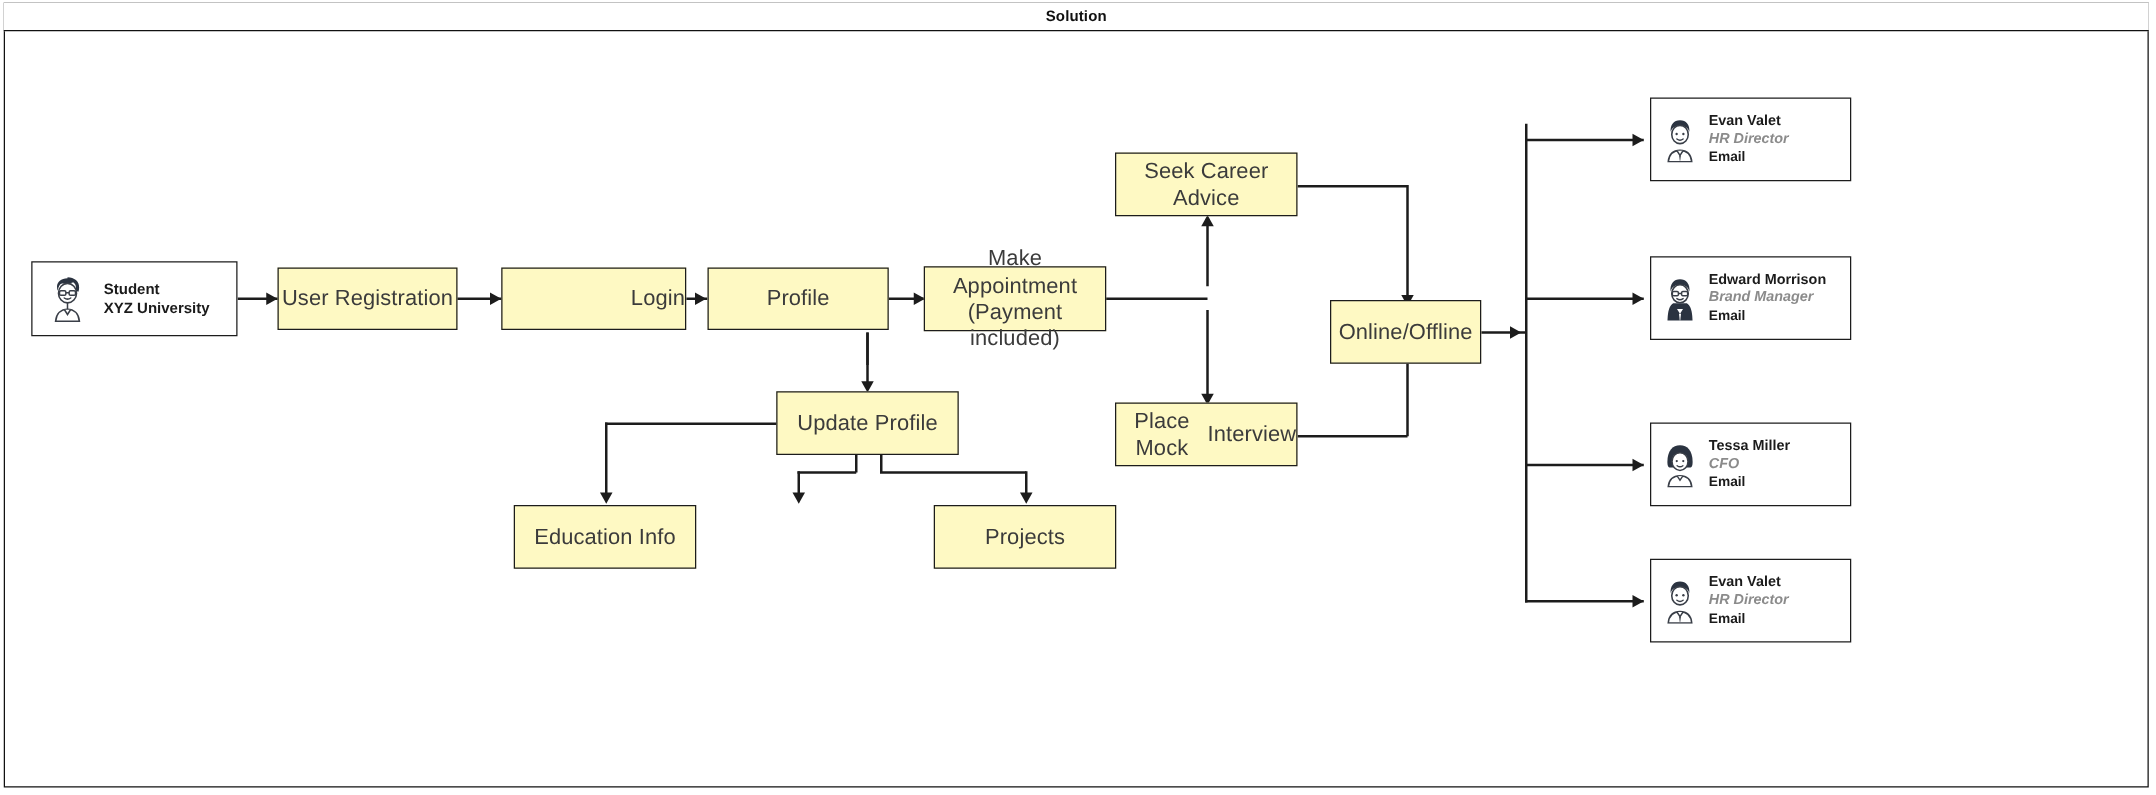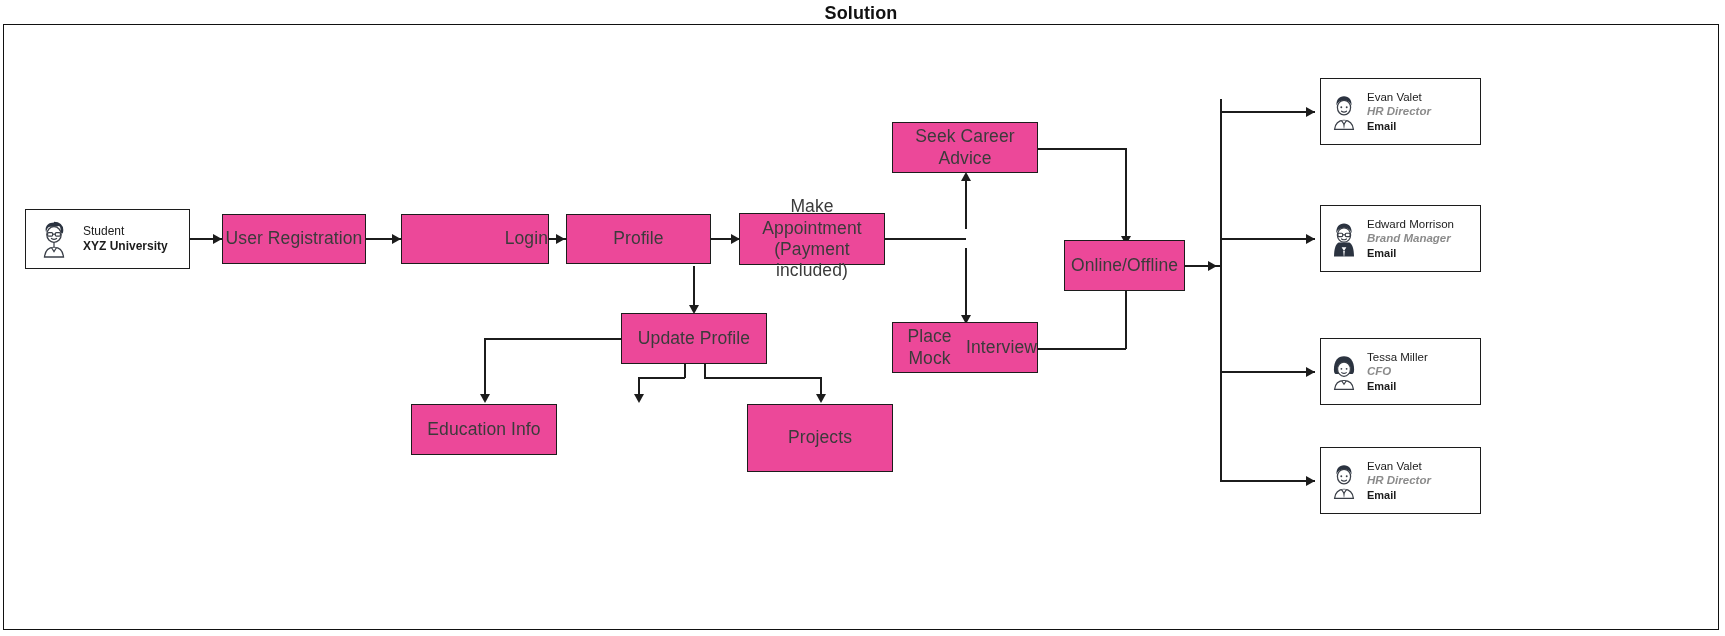--- a/index.html
+++ b/index.html
@@ -24,31 +24,31 @@
     box-sizing:border-box;
     background:#fff;
   }
   .frame-title{
     position:absolute;
     left:3px; top:2px;
     width:1716px; height:23px;
     box-sizing:border-box;
     border-bottom:1.6px solid #111;
     display:flex;align-items:center;justify-content:center;
-    font-size:18px;font-weight:bold;letter-spacing:.1px;
+    font-size:12px;font-weight:bold;letter-spacing:.1px;
     color:#111;
     background:#fff;
   }
 
   
   .node{
     position:absolute;
     box-sizing:border-box;
     border:1.5px solid #1c1c1c;
-    background:#ec4899;
+    background:#fef9c3;
     display:flex;
     align-items:center;
     justify-content:center;
     text-align:center;
     font-size:17.5px;
     color:#3b3b3b;
     line-height:1.22;
     letter-spacing:.1px;
     z-index:3;
   }
@@ -64,21 +64,21 @@
     align-items:center;
     z-index:3;
   }
   .card .av{
     flex:0 0 auto;
     display:flex;align-items:center;justify-content:center;
   }
   .card .txt{
     display:flex;flex-direction:column;justify-content:center;
   }
-  .card .nm{font-size:11.5px;font-weight:normal;color:#1b1b1b;line-height:1.28;}
+  .card .nm{font-size:11.5px;font-weight:bold;color:#1b1b1b;line-height:1.28;}
   .card .rl{font-size:11.5px;font-style:italic;font-weight:bold;color:#8b8b8b;line-height:1.28;}
   .card .em{font-size:11px;font-weight:bold;color:#1b1b1b;line-height:1.28;}
 
   .student-card .av{width:40px;}
   .student-card .nm{font-size:12px;}
   .student-card .sub{font-size:12px;font-weight:bold;color:#1b1b1b;line-height:1.3;}
 
   
   .ln{position:absolute;background:#1c1c1c;z-index:1;}
   .lnh{height:1.5px;}
@@ -196,21 +196,21 @@
 
   <div class="node" style="left:621px;top:313px;width:146px;height:51px;">
     <span>Update Profile</span>
   </div>
 
   <div class="node" style="left:411px;top:404px;width:146px;height:51px;">
     <span>Education Info</span>
   </div>
 
 
-  <div class="node" style="left:747px;top:404px;width:146px;height:68px;">
+  <div class="node" style="left:747px;top:404px;width:146px;height:51px;">
     <span>Projects</span>
   </div>
 
   <div class="node" style="left:892px;top:122px;width:146px;height:51px;flex-direction:column;">
     <span>Seek Career</span>
     <span>Advice</span>
   </div>
 
   <div class="node" style="left:892px;top:322px;width:146px;height:51px;">
     <span>Place Mock</span>

